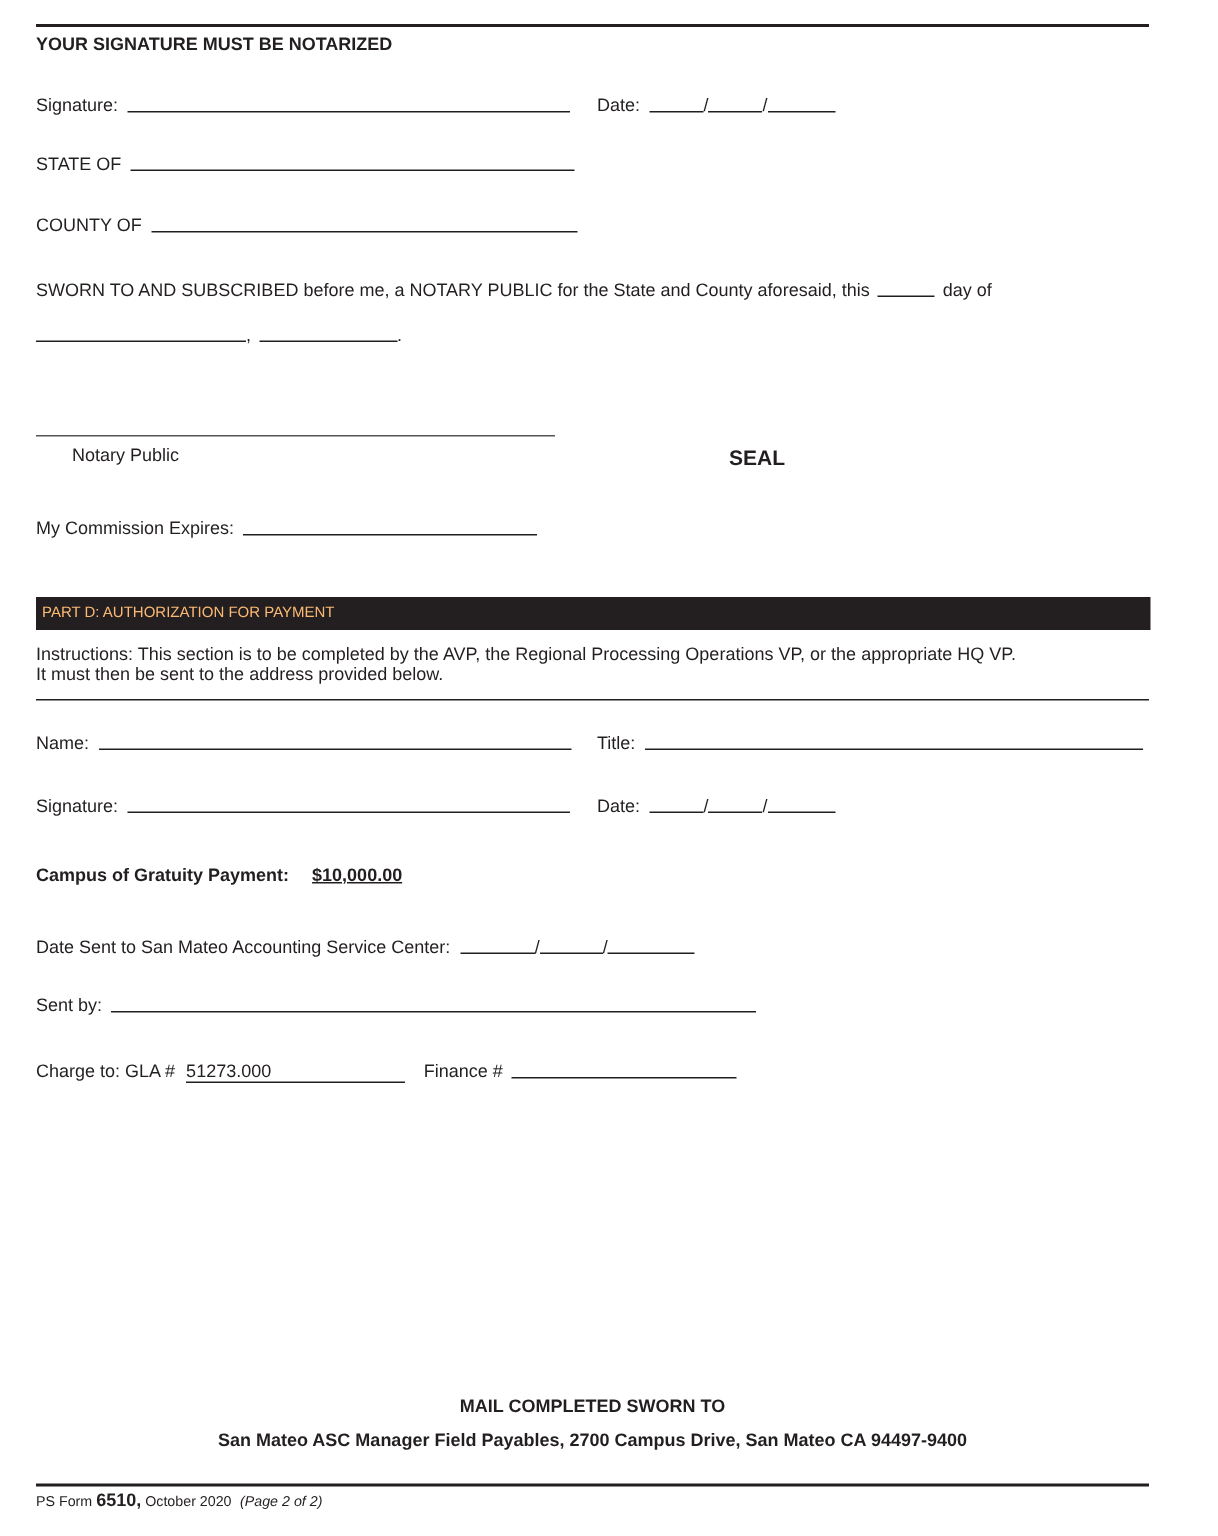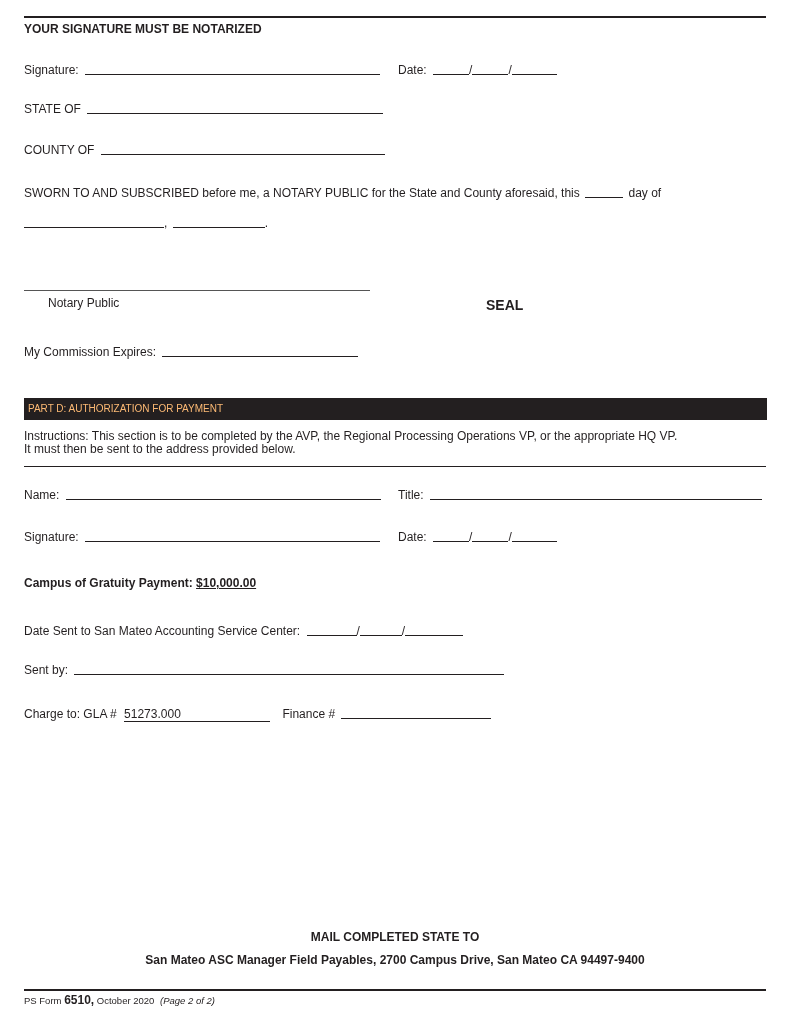--- a/index.html
+++ b/index.html
@@ -8,21 +8,21 @@
     font-family: "Liberation Sans", sans-serif; color: #231f20; font-size: 12px;
   }
   .abs { position: absolute; white-space: nowrap; }
   .rule { position: absolute; background: #231f20; }
   .txt { font-size: 12px; line-height: 14px; color: #231f20; }
   .bold { font-weight: bold; text-align: center; }
   .blank {
     display: inline-block; border-bottom: 1px solid #231f20;
     height: 11px; vertical-align: baseline; margin-bottom: -1px;
   }
-  .field-u { text-decoration: underline; }
+  .field-u { text-decoration: underline; margin-left: 12px; }
   .gla-value {
     display: inline-block; border-bottom: 1px solid #231f20; height: 14px;
     vertical-align: baseline;
   }
   .bar {
     position: absolute; left: 24px; top: 398px; width: 743px; height: 22px;
     background: #231f20;
   }
   .bar-label {
     position: absolute; left: 4px; top: 4px; color: #fdba74; font-weight: normal; font-size: 10px;
@@ -119,21 +119,21 @@
   <span class="blank" style="width:430px; margin-left:3px;"></span>
 </div>
 
 <div class="abs txt" style="left:24px; top:707px;">
   <span>Charge to: GLA #</span>
   <span class="gla-value" style="width:146px; margin-left:4px;"><span>51273.000</span></span>
   <span style="margin-left:9px;">Finance #</span>
   <span class="blank" style="width:150px; margin-left:3px;"></span>
 </div>
 
-<div class="abs txt bold center" style="top:930px;">MAIL COMPLETED STATE TO</div>
+<div class="abs txt bold center" style="top:930px;">MAIL COMPLETED SWORN TO</div>
 <div class="abs txt bold center" style="top:953px;">San Mateo ASC Manager Field Payables, 2700 Campus Drive, San Mateo CA 94497-9400</div>
 
 <div class="rule" style="left:24px; top:989px; width:742px; height:2px;"></div>
 <div class="abs footer-txt" style="left:24px; top:994px;">
   <span>PS Form</span>
   <span class="footer-num">6510,</span>
   <span>October 2020</span>
   <span class="footer-ital" style="margin-left:3px;">(Page 2 of 2)</span>
 </div>
 

